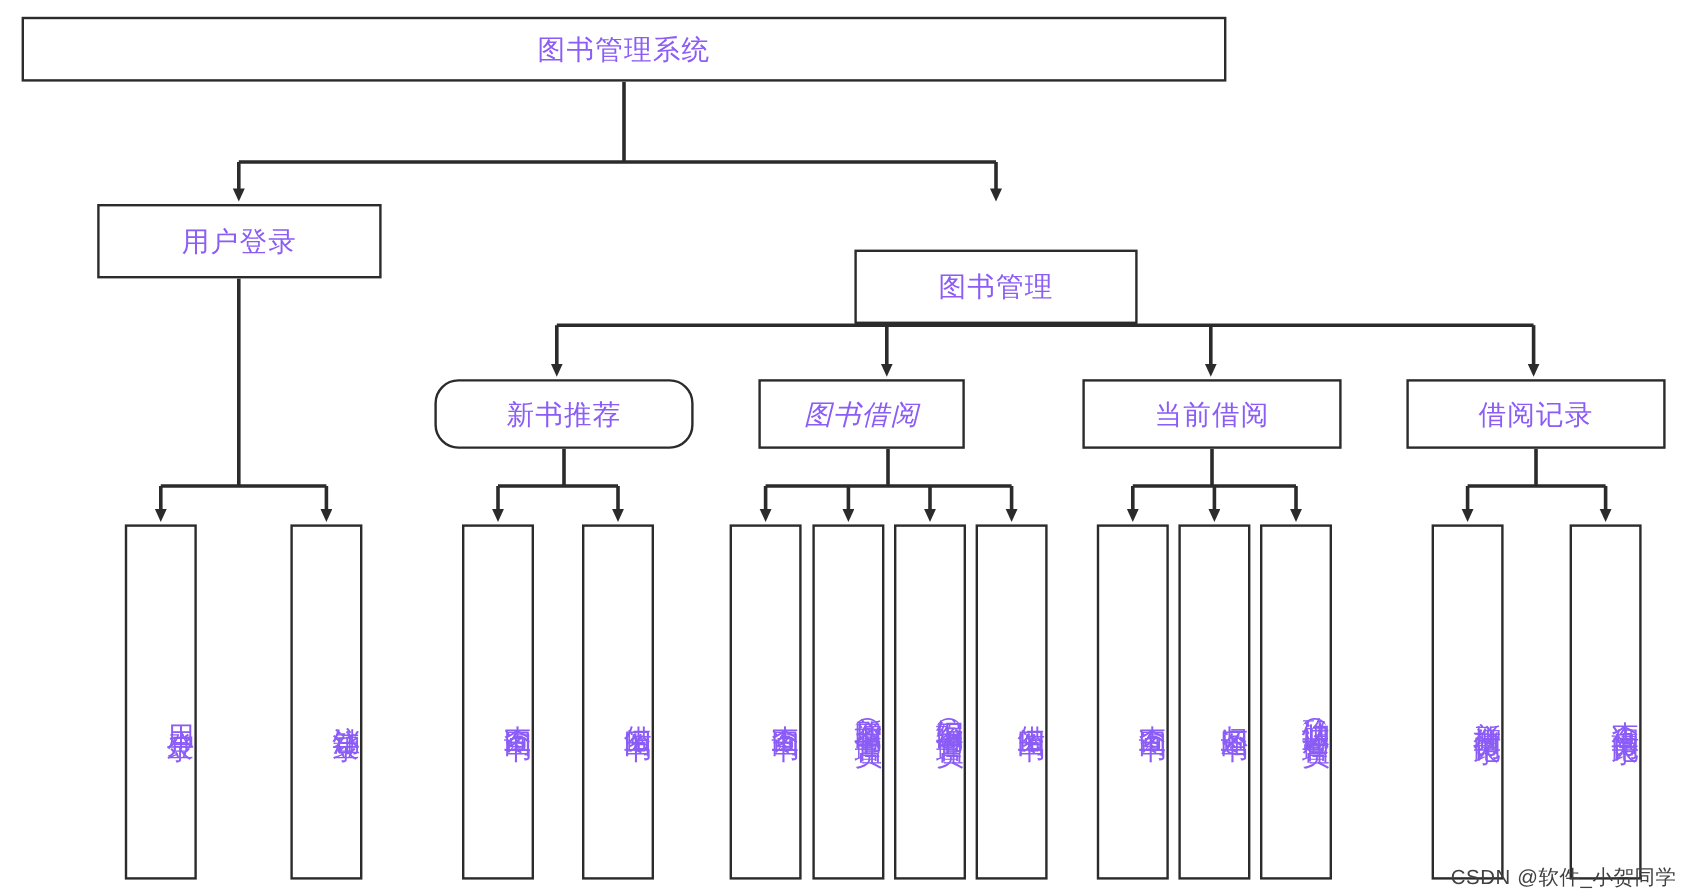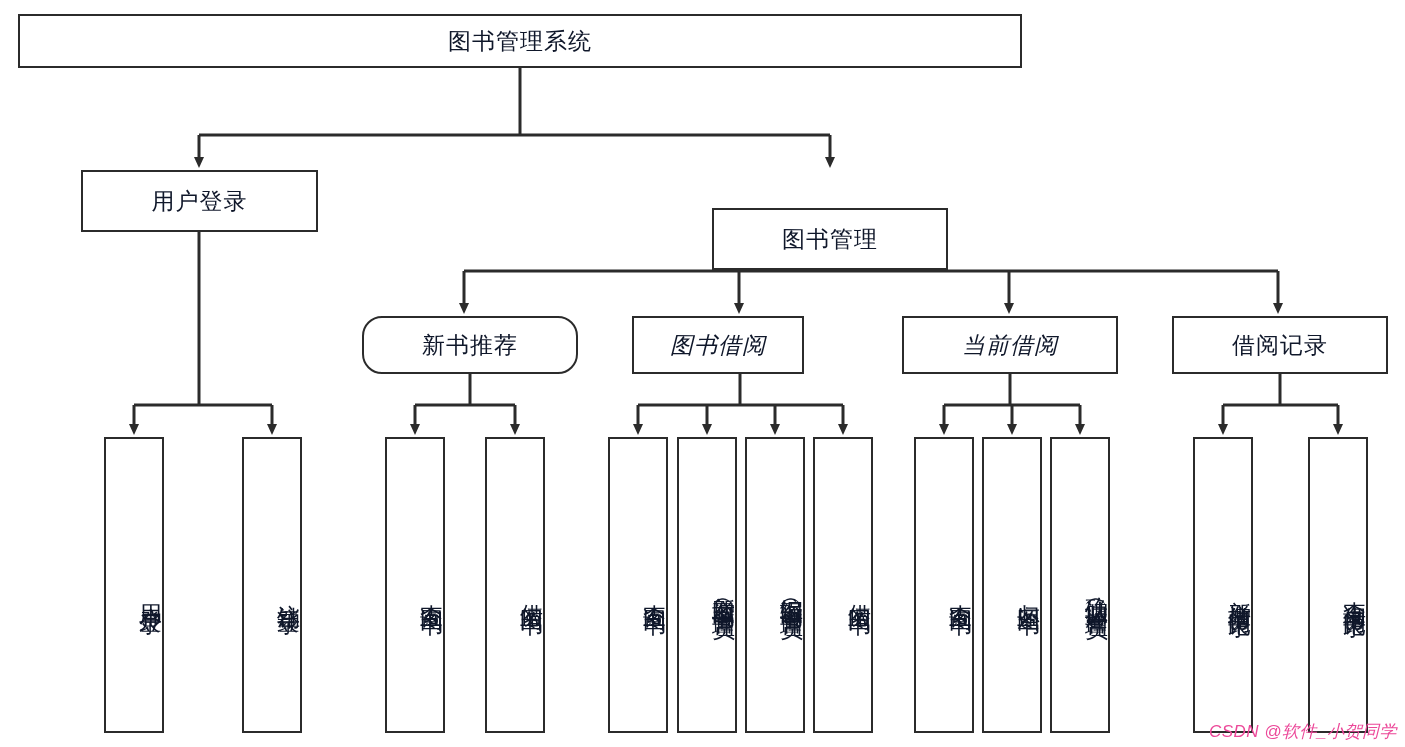--- a/index.html
+++ b/index.html
@@ -8,43 +8,42 @@
     width:1405px;height:747px;position:relative;overflow:hidden;
   }
   #diagram-root{position:absolute;left:0;top:0;width:1405px;height:747px;}
   svg#wires{position:absolute;left:0;top:0;width:1405px;height:747px;}
   .node{
     position:absolute;
     background:#ffffff;
     border:2px solid #2b2b2b;
     box-sizing:border-box;
     display:flex;align-items:center;justify-content:center;
-    color:#0f172a;
+    color:#8b5cf6;
   }
   .node.h{ font-size:23px; letter-spacing:1px; }
   .node.v{
     writing-mode:vertical-rl;
     text-orientation:upright;
     font-size:23px;
     letter-spacing:3px;
     padding-top:14px;
     align-items:flex-start;
     justify-content:center;
     line-height:1;
   }
   .node.root{ font-size:23px; }
   #watermark{
     position:absolute;
     right:8px;bottom:4px;
     font-size:17px;
-    color:#ec4899;
+    color:#404040;
     letter-spacing:0.5px;
     white-space:nowrap;
     pointer-events:none;
-    font-style:italic;
   }
 </style>
 </head>
 <body>
 
 <div id="diagram-root">
 
   <svg id="wires" viewBox="0 0 1405 747" xmlns="http://www.w3.org/2000/svg">
     <defs>
       <marker id="arrow" markerWidth="11" markerHeight="11" refX="1" refY="5" orient="auto" markerUnits="userSpaceOnUse">
@@ -95,21 +94,21 @@
     </g>
   </svg>
 
   <div class="node h root" style="left: 18px; top: 14px; width: 1004px; height: 54px;">图书管理系统</div>
 
   <div class="node h" style="left: 81px; top: 170px; width: 237px; height: 62px;">用户登录</div>
   <div class="node h" style="left: 712px; top: 170px; width: 236px; height: 62px; margin-top: 38px;">图书管理</div>
 
   <div class="node h" style="left: 362px; top: 316px; width: 216px; height: 58px; border-radius: 20px;">新书推荐</div>
   <div class="node h" style="left: 632px; top: 316px; width: 172px; height: 58px; font-style: italic;">图书借阅</div>
-  <div class="node h" style="left: 902px; top: 316px; width: 216px; height: 58px; font-style: italic;">当前借阅</div>
+  <div class="node h" style="left: 902px; top: 316px; width: 216px; height: 58px;">当前借阅</div>
   <div class="node h" style="left: 1172px; top: 316px; width: 216px; height: 58px;">借阅记录</div>
 
   <div class="node v" style="left: 104px; top: 437px; width: 60px; height: 296px;">用户登录</div>
   <div class="node v" style="left: 242px; top: 437px; width: 60px; height: 296px;">注销登录</div>
   <div class="node v" style="left: 385px; top: 437px; width: 60px; height: 296px;">查询图书</div>
   <div class="node v" style="left: 485px; top: 437px; width: 60px; height: 296px;">借阅图书</div>
   <div class="node v" style="left: 608px; top: 437px; width: 60px; height: 296px;">查询图书</div>
   <div class="node v" style="left: 677px; top: 437px; width: 60px; height: 296px;">新增图书（管理员）</div>
   <div class="node v" style="left: 745px; top: 437px; width: 60px; height: 296px;">编辑图书（管理员）</div>
   <div class="node v" style="left: 813px; top: 437px; width: 60px; height: 296px;">借阅图书</div>

